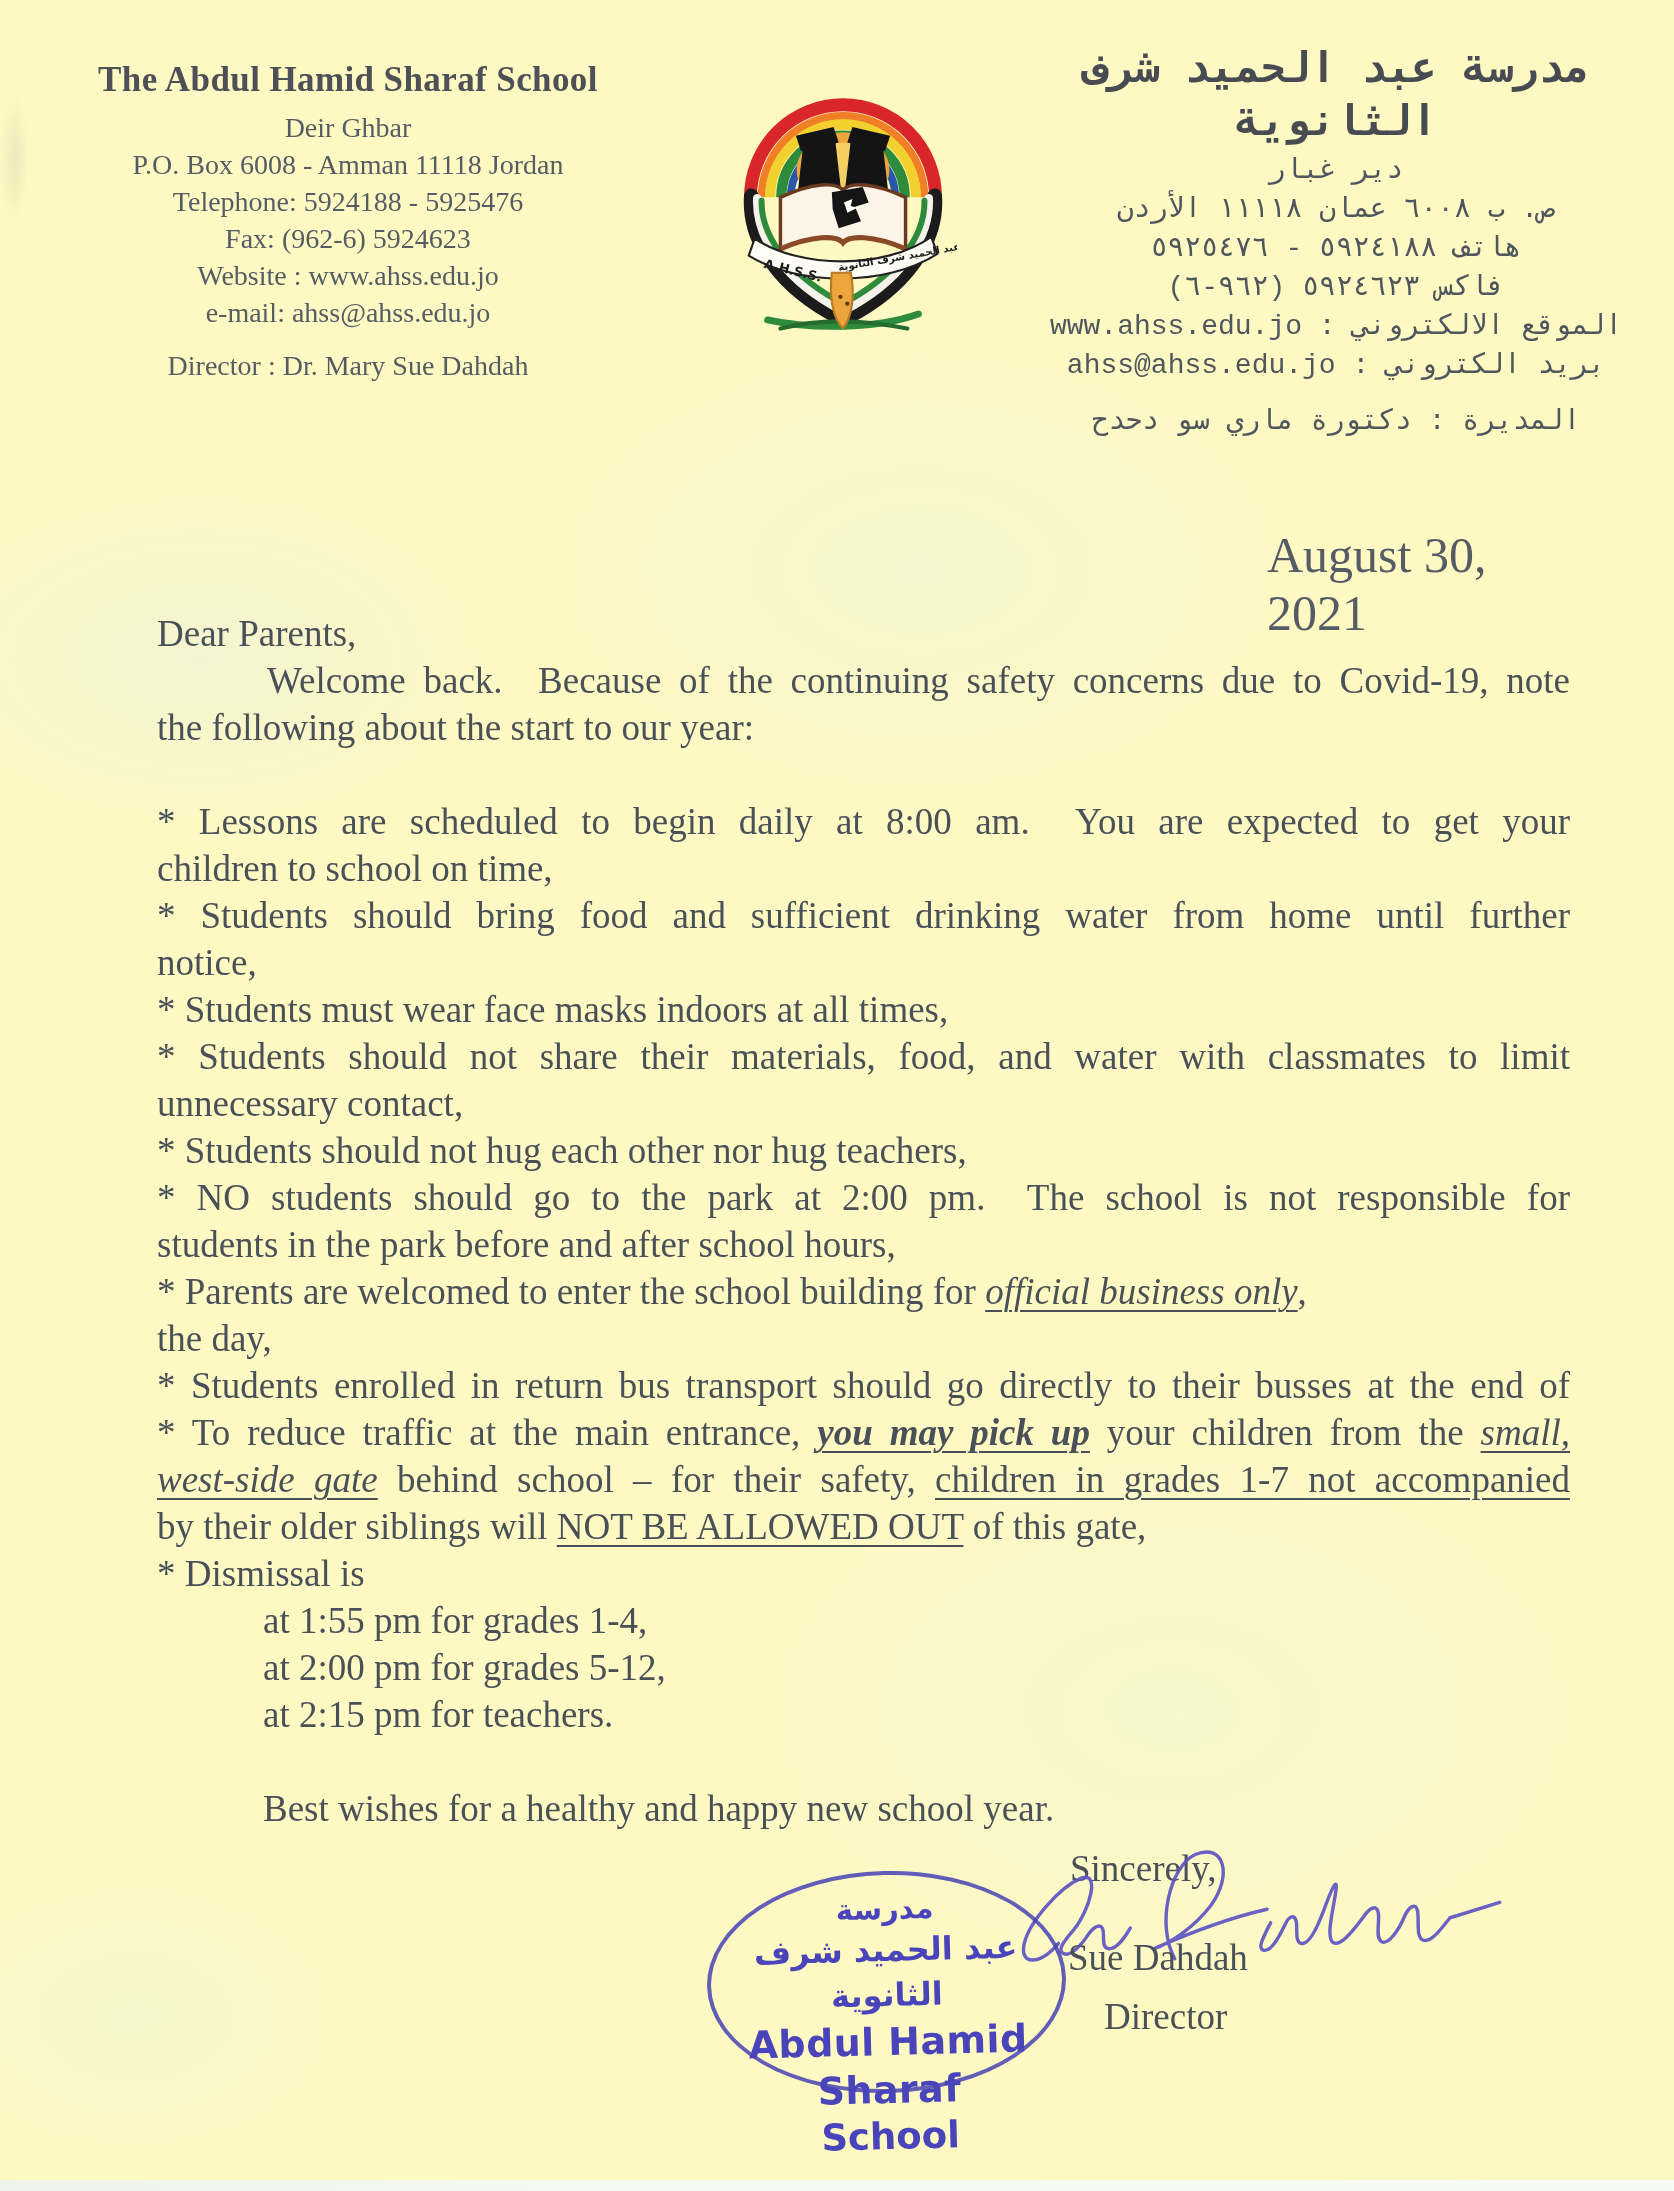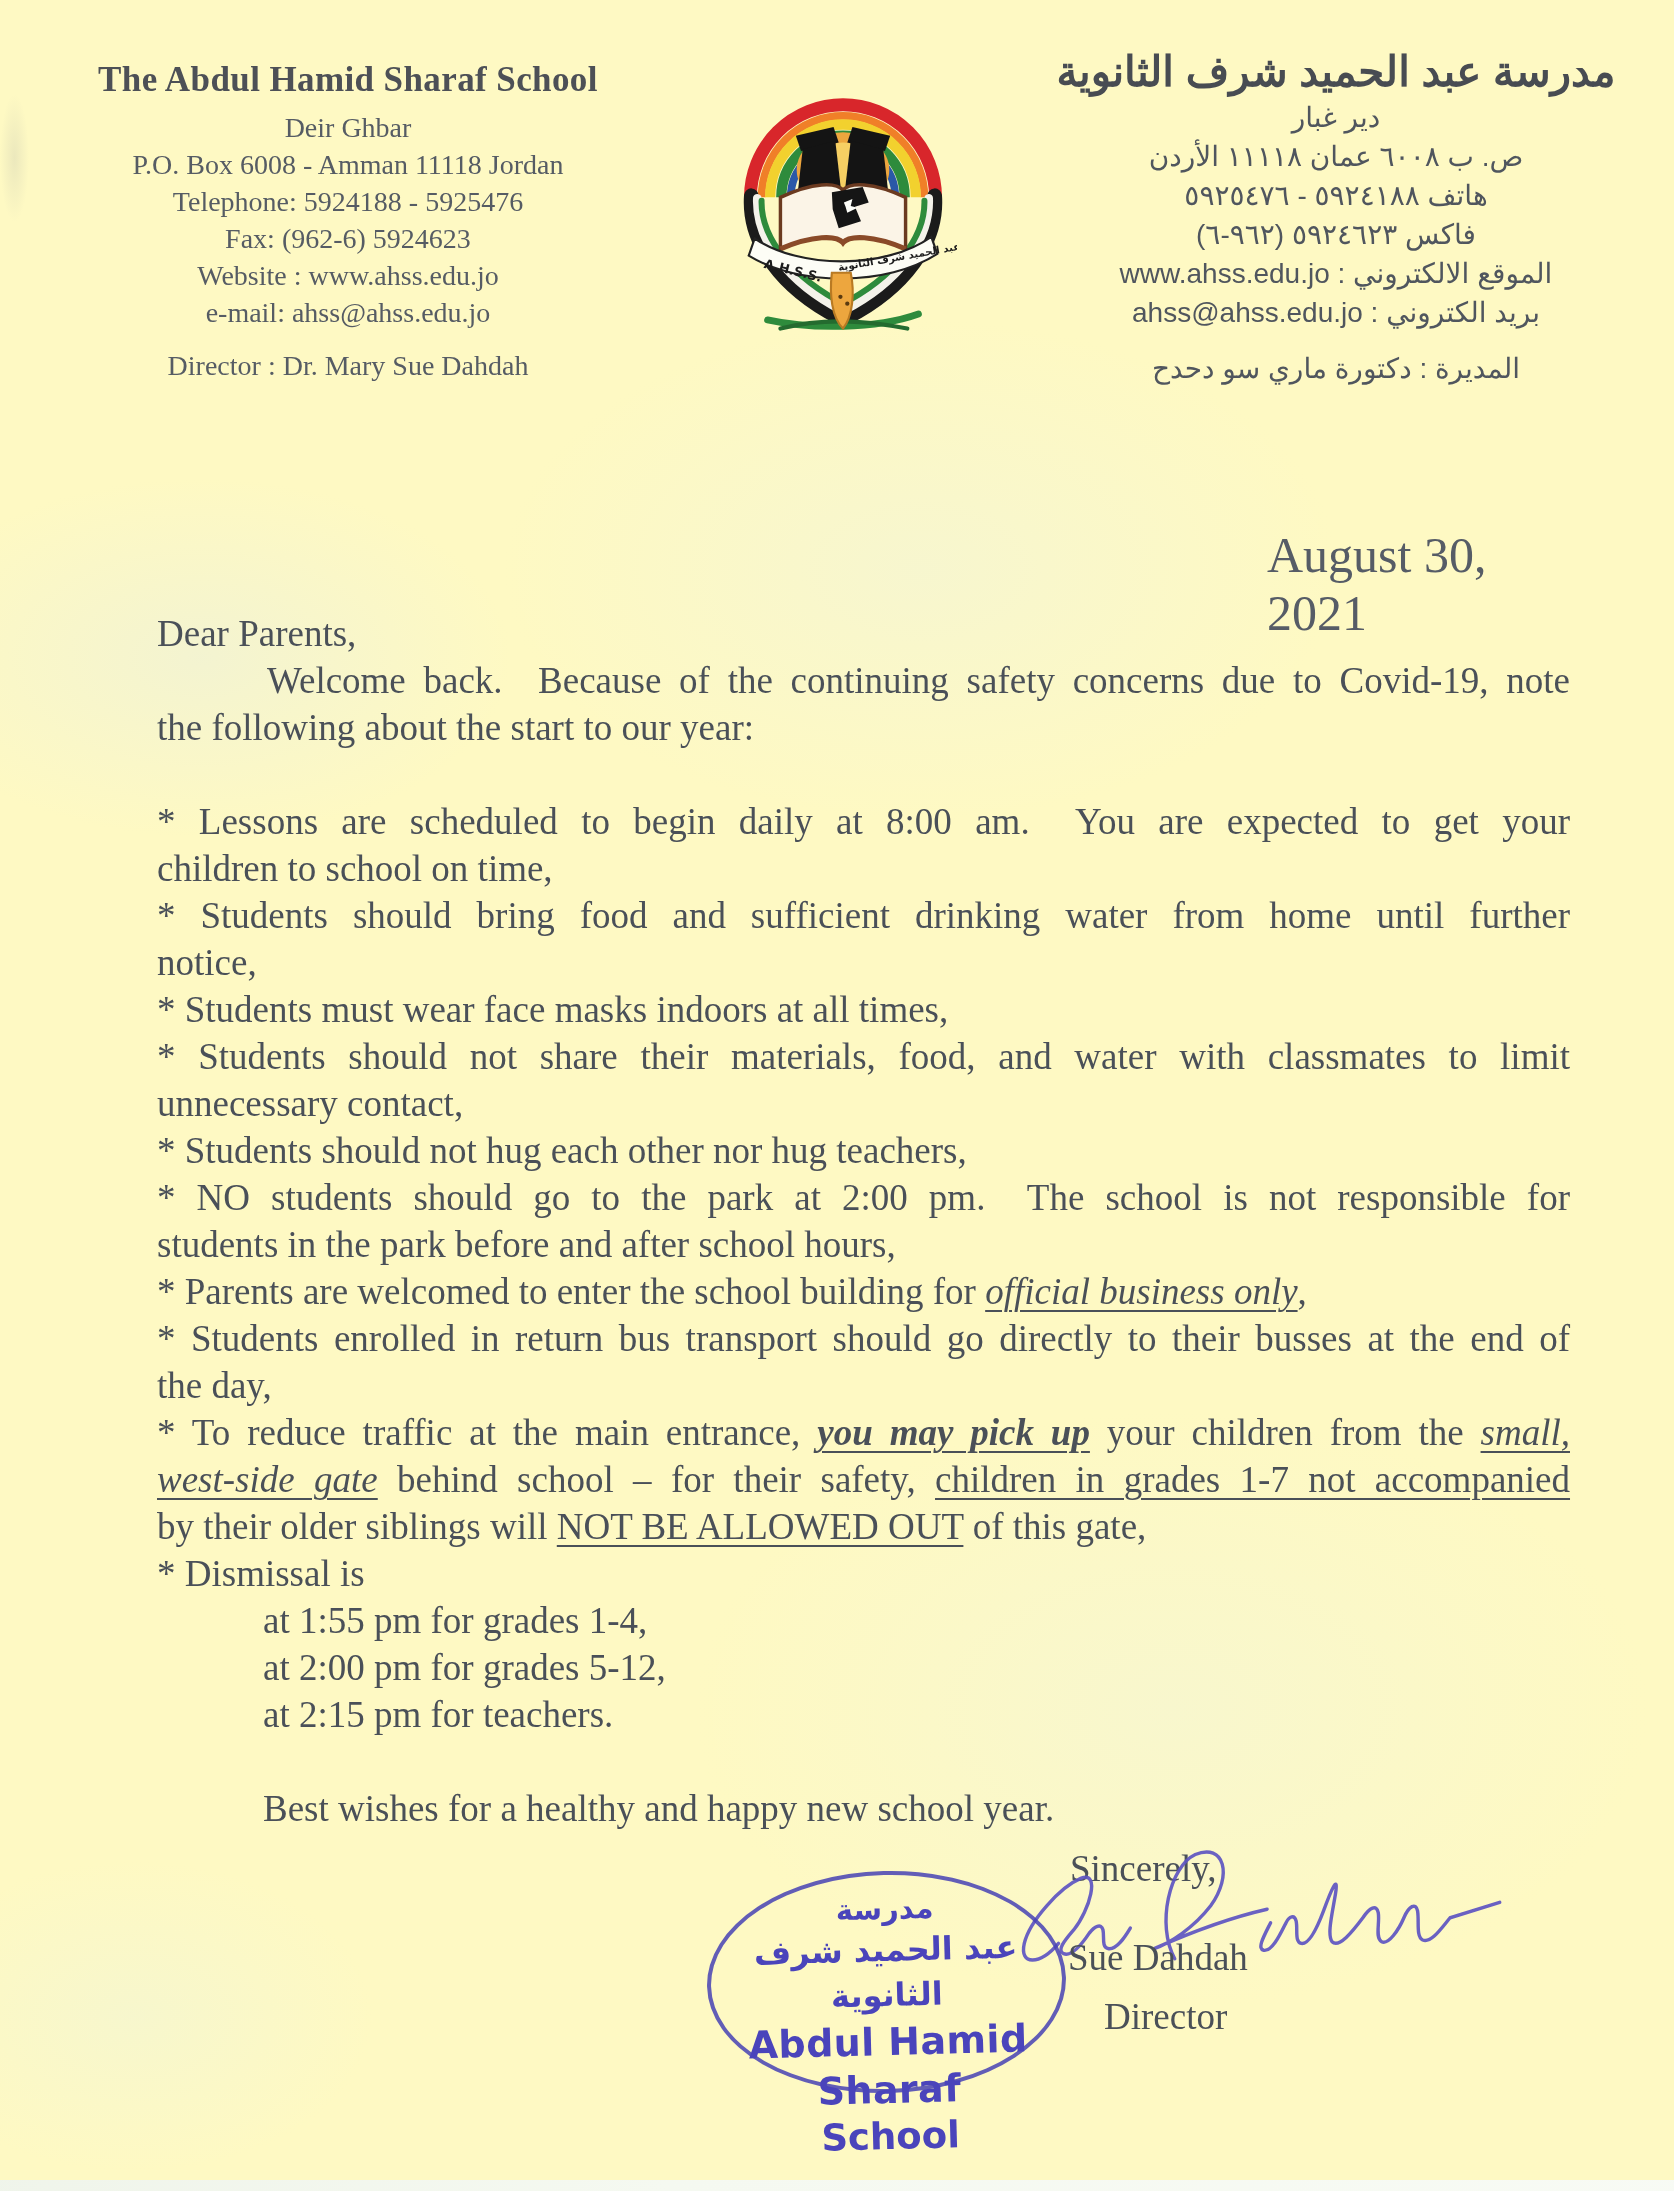--- a/index.html
+++ b/index.html
@@ -21,21 +21,21 @@
 
   
   #hdr-en{position:absolute;left:74px;top:60px;width:548px;text-align:center;}
   #hdr-en .title{font-size:35px;font-weight:bold;color:#4d5056;letter-spacing:0.4px;margin-bottom:8.6px;}
   #hdr-en .hline{font-size:28px;line-height:37px;color:#565c64;}
   #hdr-en .director{margin-top:16.3px;}
 
   #logo-wrap{position:absolute;left:729px;top:67px;width:228px;height:283px;}
 
   #hdr-ar{position:absolute;left:1034px;top:45px;width:604px;text-align:center;direction:rtl;
-          font-family:Liberation Sans, sans-serif;}
+          font-family:Liberation Mono, monospace;}
   #hdr-ar .title{font-size:42px;font-weight:bold;color:#484c52;line-height:53px;}
   #hdr-ar .hline{font-size:28px;line-height:39px;color:#50565e;}
   #hdr-ar .director{margin-top:17px;}
 
   
   #date{position:absolute;left:1267px;top:526px;width:283px;font-size:50px;color:#565c66;}
   #letter-body{position:absolute;left:157px;top:610px;width:1413px;font-size:37px;}
   .bline{height:47px;line-height:47px;white-space:pre-wrap;}
   .bline.j{text-align:justify;text-align-last:justify;}
   .si{font-style:italic;margin-top:45px;}
@@ -146,22 +146,22 @@
       <div class="bline"><span>children to school on time,</span></div>
       <div class="bline j"><span>* Students should bring food and sufficient drinking water from home until further</span></div>
       <div class="bline"><span>notice,</span></div>
       <div class="bline"><span>* Students must wear face masks indoors at all times,</span></div>
       <div class="bline j"><span>* Students should not share their materials, food, and water with classmates to limit</span></div>
       <div class="bline"><span>unnecessary contact,</span></div>
       <div class="bline"><span>* Students should not hug each other nor hug teachers,</span></div>
       <div class="bline j"><span>* NO students should go to the park at 2:00 pm.  The school is not responsible for</span></div>
       <div class="bline"><span>students in the park before and after school hours,</span></div>
       <div class="bline"><span>* Parents are welcomed to enter the school building for </span><span class="si su">official business only</span><span>,</span></div>
+      <div class="bline"><span>the day,</span></div>
       <div class="bline j"><span>* Students enrolled in return bus transport should go directly to their busses at the end of</span></div>
-      <div class="bline"><span>the day,</span></div>
       <div class="bline j"><span>* To reduce traffic at the main entrance, </span><span class="sb si su">you may pick up</span><span> your children from the </span><span class="si su">small,</span></div>
       <div class="bline j"><span class="si su">west-side gate</span><span> behind school – for their safety, </span><span class="su">children in grades 1-7 not accompanied</span></div>
       <div class="bline"><span>by their older siblings will </span><span class="su">NOT BE ALLOWED OUT</span><span> of this gate,</span></div>
       <div class="bline"><span>* Dismissal is</span></div>
       <div class="bline" style="padding-left: 106px;"><span>at 1:55 pm for grades 1-4,</span></div>
       <div class="bline" style="padding-left: 106px;"><span>at 2:00 pm for grades 5-12,</span></div>
       <div class="bline" style="padding-left: 106px;"><span>at 2:15 pm for teachers.</span></div>
       <div class="bline"></div>
       <div class="bline" style="padding-left: 106px;"><span>Best wishes for a healthy and happy new school year.</span></div>
     </div>

